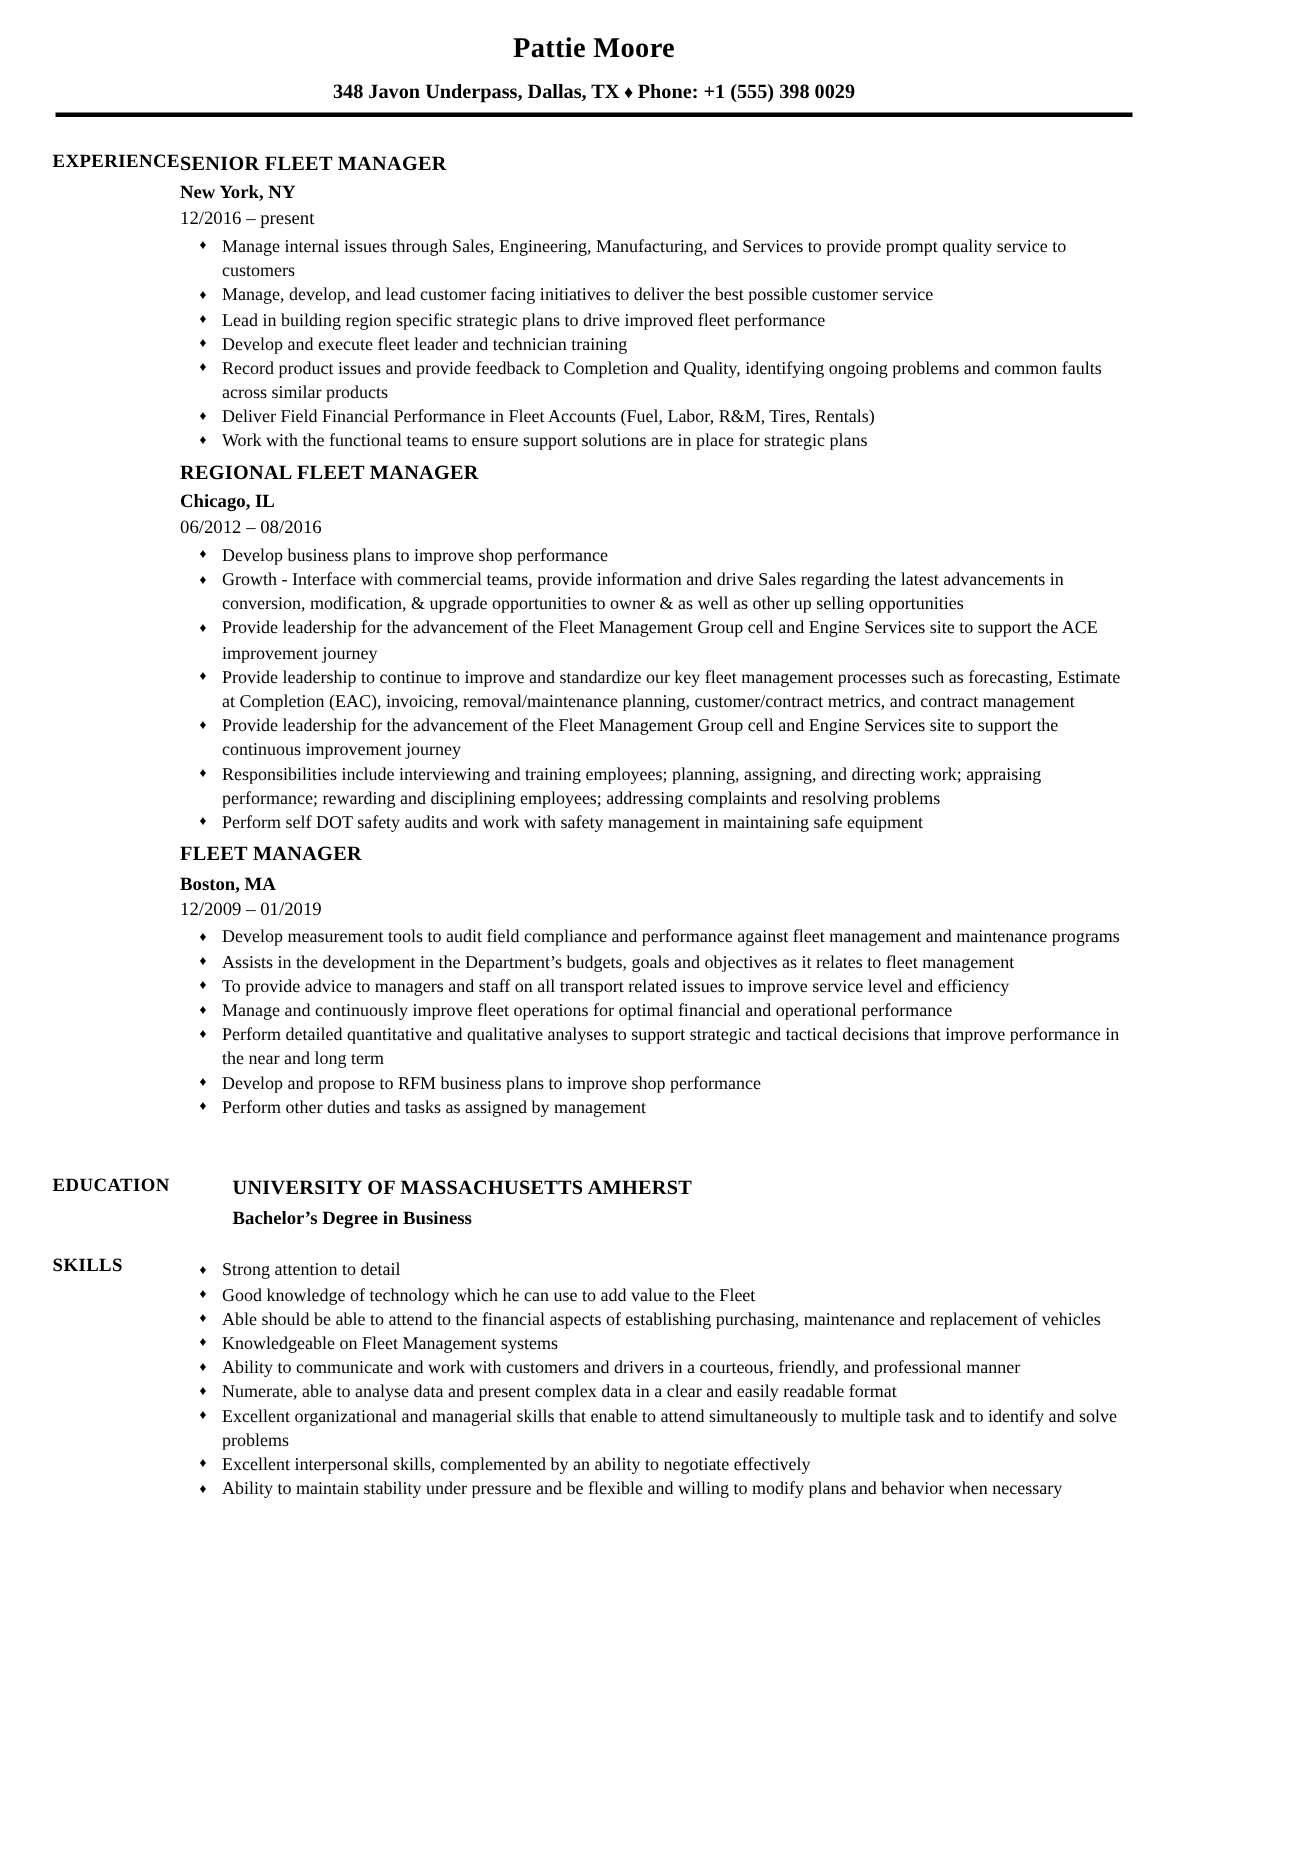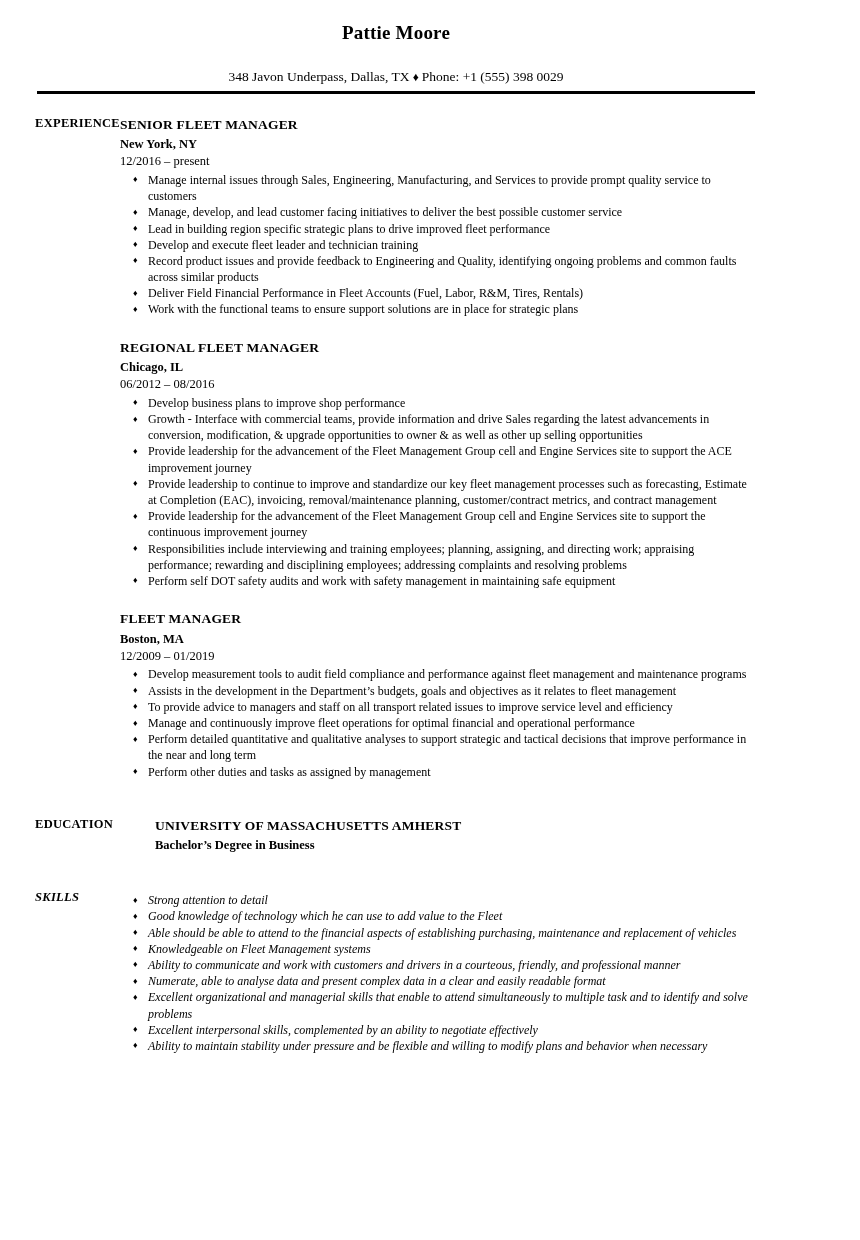--- a/index.html
+++ b/index.html
@@ -29,23 +29,23 @@
     padding-top: 22px;
     text-align: center;
   }
   .name {
     font-size: 19px;
     font-weight: bold;
     letter-spacing: 0.2px;
     line-height: 1.15;
   }
   .contact {
-    margin-top: 25px;
+    margin-top: 9px;
     font-size: 13.5px;
-    font-weight: normal;
+    font-weight: bold;
     line-height: 1.15;
   }
   .contact .sep {
     padding: 0 3px;
     font-size: 12px;
   }
   .rule {
     margin: 6px 37px 0 37px;
     height: 3px;
     background: #000000;
@@ -68,24 +68,24 @@
     white-space: nowrap;
   }
   .section-body {
     flex: 1 1 auto;
     padding-right: 37px;
     box-sizing: border-box;
   }
 
   #experience-section { margin-top: 22px; }
   #education-section  { margin-top: 37px; gap: 35px; }
-  #skills-section     { margin-top: 36px; font-style: italic; }
-
-  
-  .job + .job { margin-top: 21px; }
+  #skills-section     { margin-top: 16px; }
+
+  
+  .job + .job { margin-top: 4px; }
 
   .job-title {
     font-size: 13.5px;
     font-weight: bold;
     letter-spacing: 0.2px;
     line-height: 1.3;
   }
   .job-location {
     font-size: 12.5px;
     font-weight: bold;
@@ -152,21 +152,21 @@
 
       <div class="job">
         <div class="job-title">SENIOR FLEET MANAGER</div>
         <div class="job-location">New York, NY</div>
         <div class="job-dates">12/2016 – present</div>
         <ul class="bullets">
           <li>Manage internal issues through Sales, Engineering, Manufacturing, and Services to provide prompt quality service to customers</li>
           <li>Manage, develop, and lead customer facing initiatives to deliver the best possible customer service</li>
           <li>Lead in building region specific strategic plans to drive improved fleet performance</li>
           <li>Develop and execute fleet leader and technician training</li>
-          <li>Record product issues and provide feedback to Engineering and Quality, identifying ongoing problems and common faults across similar products</li>
+          <li>Record product issues and provide feedback to Completion and Quality, identifying ongoing problems and common faults across similar products</li>
           <li>Deliver Field Financial Performance in Fleet Accounts (Fuel, Labor, R&amp;M, Tires, Rentals)</li>
           <li>Work with the functional teams to ensure support solutions are in place for strategic plans</li>
         </ul>
       </div>
 
       <div class="job">
         <div class="job-title">REGIONAL FLEET MANAGER</div>
         <div class="job-location">Chicago, IL</div>
         <div class="job-dates">06/2012 – 08/2016</div>
         <ul class="bullets">
@@ -183,20 +183,21 @@
       <div class="job">
         <div class="job-title">FLEET MANAGER</div>
         <div class="job-location">Boston, MA</div>
         <div class="job-dates">12/2009 – 01/2019</div>
         <ul class="bullets">
           <li>Develop measurement tools to audit field compliance and performance against fleet management and maintenance programs</li>
           <li>Assists in the development in the Department’s budgets, goals and objectives as it relates to fleet management</li>
           <li>To provide advice to managers and staff on all transport related issues to improve service level and efficiency</li>
           <li>Manage and continuously improve fleet operations for optimal financial and operational performance</li>
           <li>Perform detailed quantitative and qualitative analyses to support strategic and tactical decisions that improve performance in the near and long term</li>
+          <li>Develop and propose to RFM business plans to improve shop performance</li>
           <li>Perform other duties and tasks as assigned by management</li>
         </ul>
       </div>
 
     </div>
   </div>
 
   <div class="section" id="education-section">
     <div class="section-label">EDUCATION</div>
     <div class="section-body">

